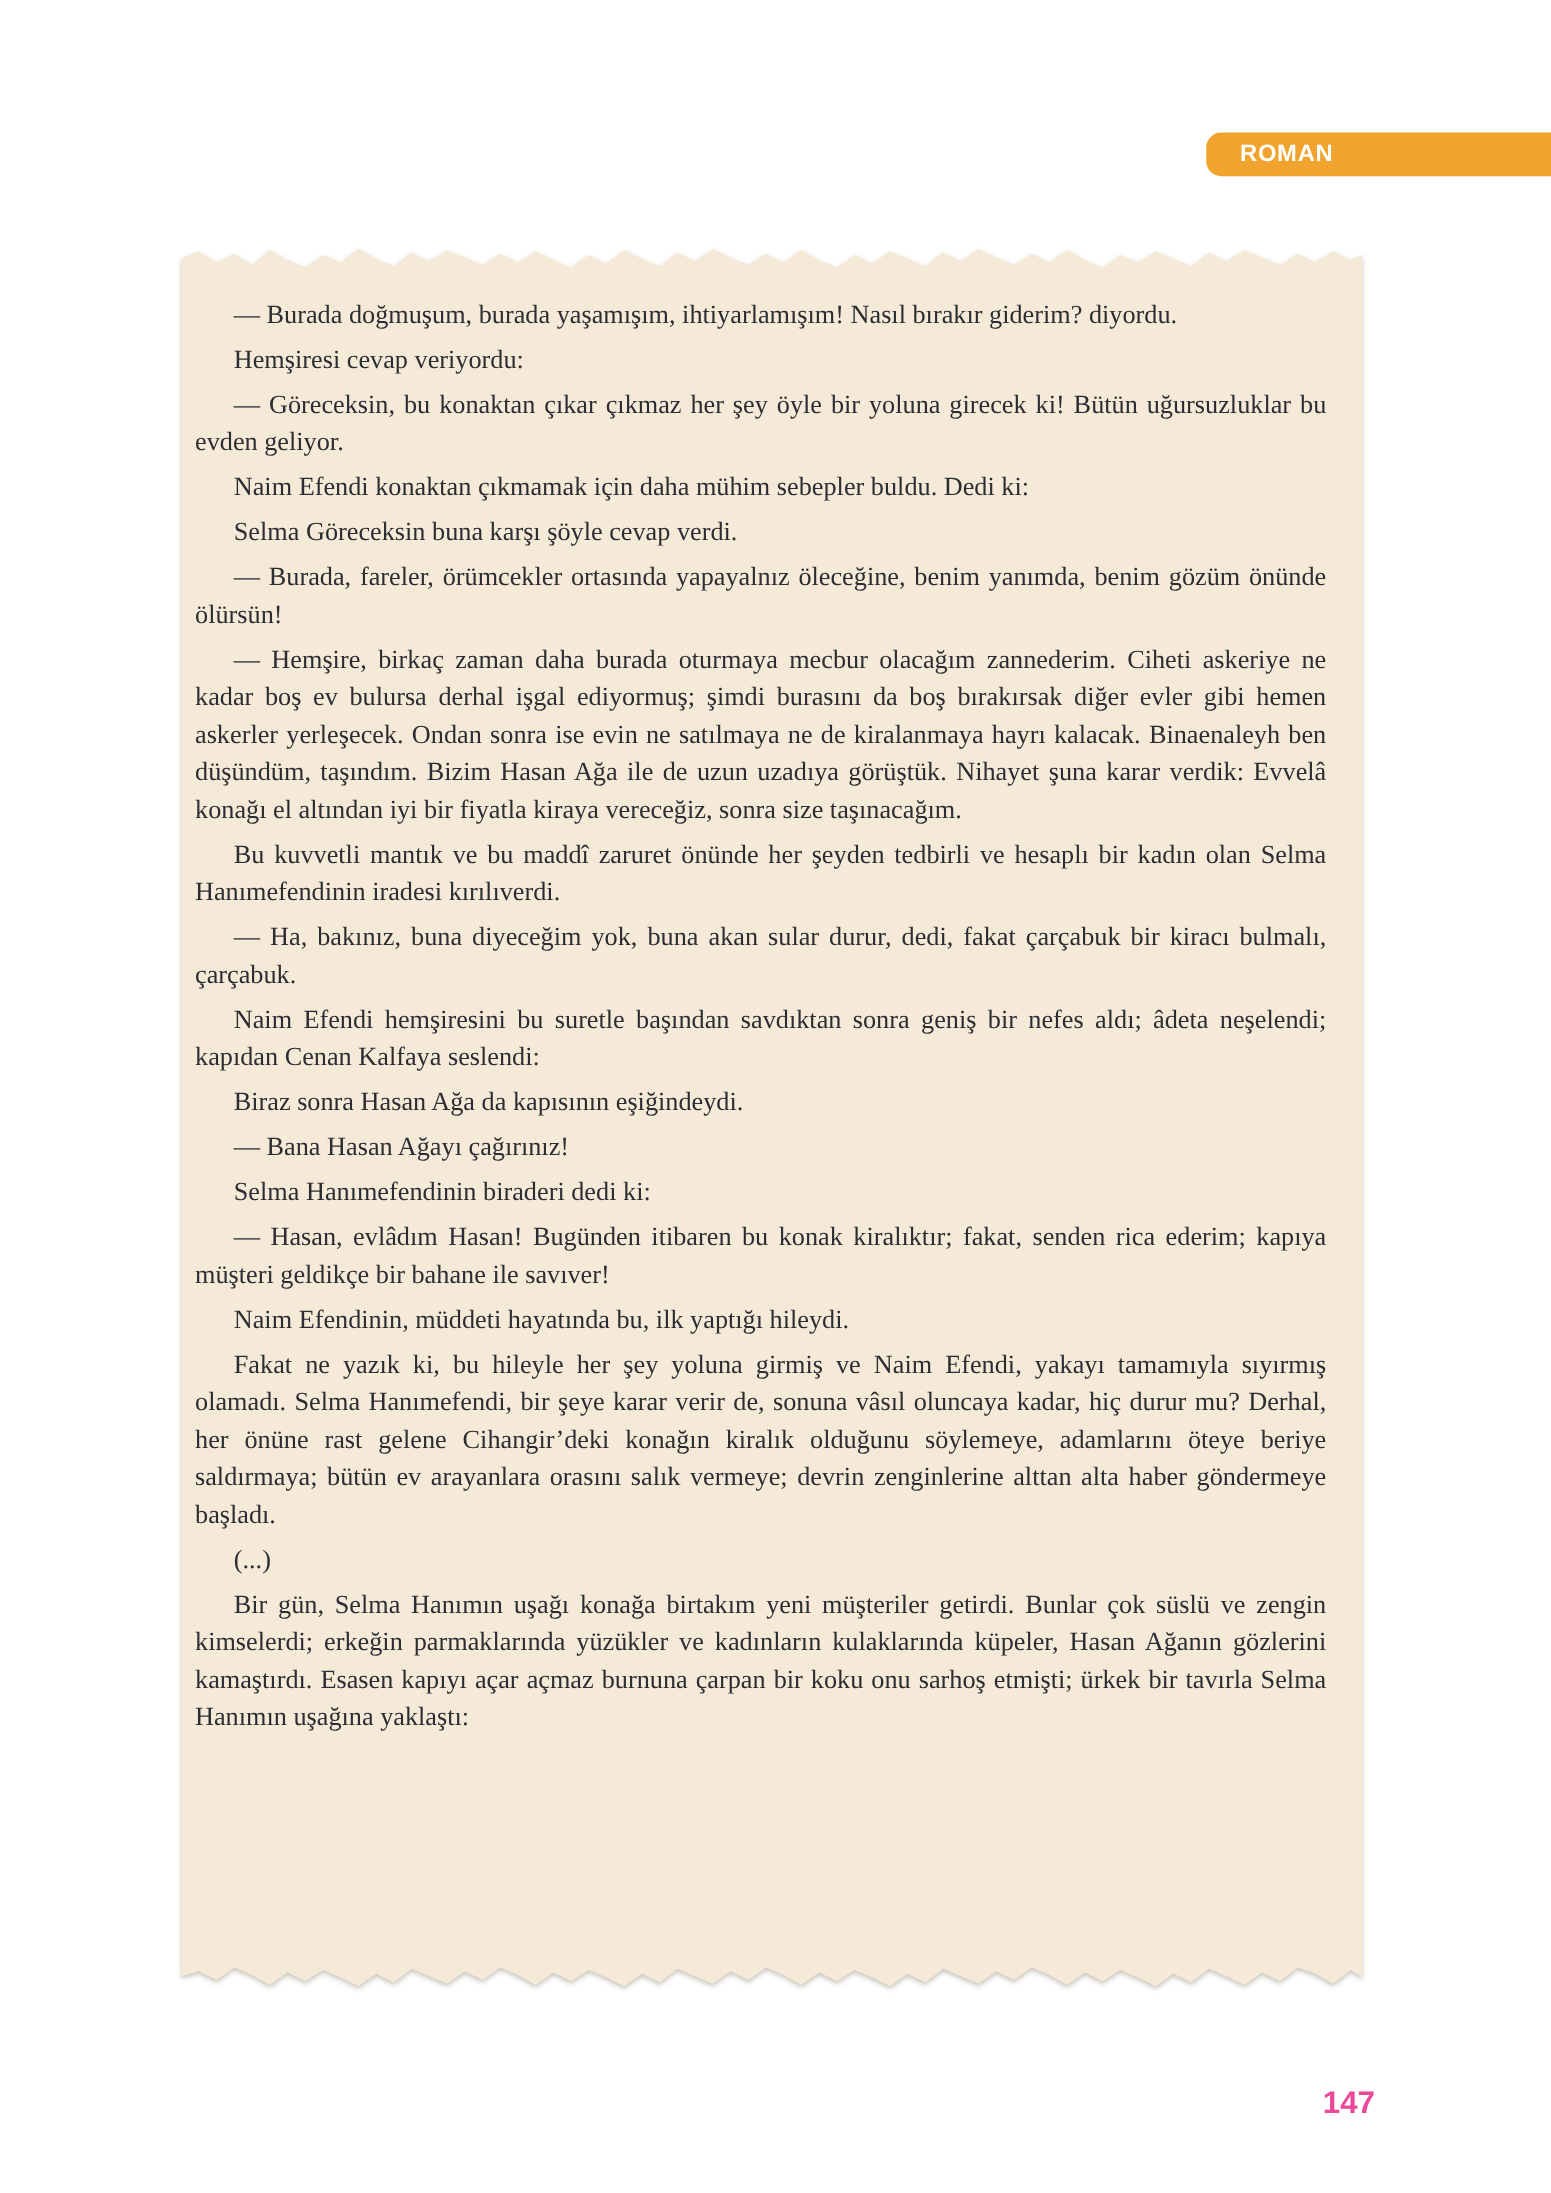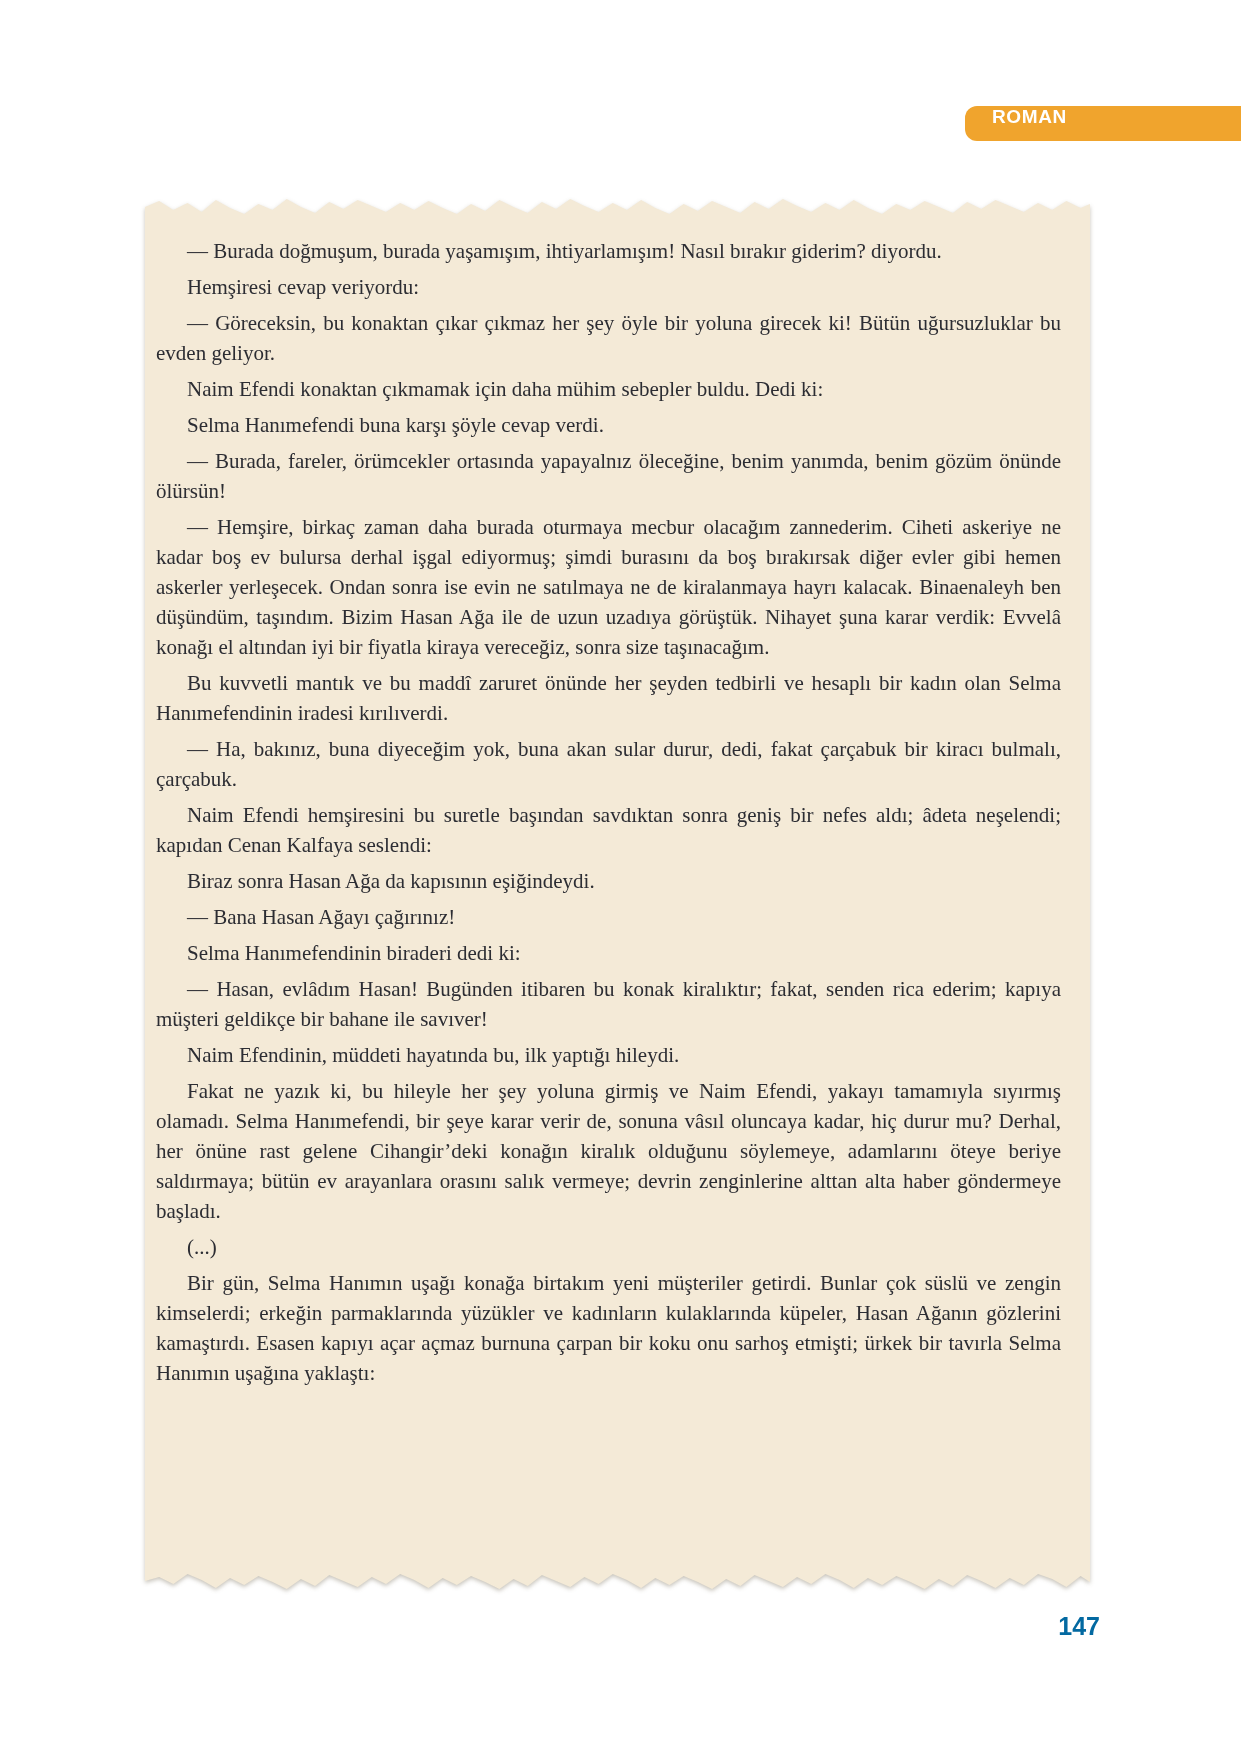--- a/index.html
+++ b/index.html
@@ -18,20 +18,21 @@
   
   .badge {
     position: absolute;
     top: 106px;
     right: 0;
     width: 276px;
     height: 35px;
     background: #F0A42D;
     border-radius: 12px 0 0 12px;
     display: flex;
+    align-items: center;
   }
   .badge span {
     font-family: "Liberation Sans", sans-serif;
     font-weight: bold;
     font-size: 19px;
     letter-spacing: 0.6px;
     color: #ffffff;
     padding-left: 27px;
   }
   
@@ -83,45 +84,45 @@
     margin: 0 12px 6px 0;
     font-family: "Liberation Serif", serif;
     font-size: 21px;
     line-height: 30px;
     color: #2C2D33;
     text-align: justify;
     text-indent: 31px;
   }
   .page-number {
     position: absolute;
-    top: 1612px;
+    top: 1668px;
     right: 141px;
     font-family: "Liberation Sans", sans-serif;
     font-weight: bold;
     font-size: 25px;
-    color: #0369a1;
+    color: #ec4899;
   }
 </style>
 </head>
 <body>
 
 <div class="page">
 
   <div class="badge" style="background: rgb(240, 164, 45);">
     <span>ROMAN</span>
   </div>
 
   <div class="paper-shadow">
     <div class="paper-panel" style="background: rgb(244, 234, 215);">
       <div class="passage">
           <p>— Burada doğmuşum, burada yaşamışım, ihtiyarlamışım! Nasıl bırakır giderim? diyordu.</p>
           <p>Hemşiresi cevap veriyordu:</p>
           <p>— Göreceksin, bu konaktan çıkar çıkmaz her şey öyle bir yoluna girecek ki! Bütün uğursuzluklar bu evden geliyor.</p>
           <p>Naim Efendi konaktan çıkmamak için daha mühim sebepler buldu. Dedi ki:</p>
-          <p>Selma Hanımefendi buna karşı şöyle cevap verdi.</p>
+          <p>Selma Göreceksin buna karşı şöyle cevap verdi.</p>
           <p>— Burada, fareler, örümcekler ortasında yapayalnız öleceğine, benim yanımda, benim gözüm önünde ölürsün!</p>
           <p>— Hemşire, birkaç zaman daha burada oturmaya mecbur olacağım zannederim. Ciheti askeriye ne kadar boş ev bulursa derhal işgal ediyormuş; şimdi burasını da boş bırakırsak diğer evler gibi hemen askerler yerleşecek. Ondan sonra ise evin ne satılmaya ne de kiralanmaya hayrı kalacak. Binaenaleyh ben düşündüm, taşındım. Bizim Hasan Ağa ile de uzun uzadıya görüştük. Nihayet şuna karar verdik: Evvelâ konağı el altından iyi bir fiyatla kiraya vereceğiz, sonra size taşınacağım.</p>
           <p>Bu kuvvetli mantık ve bu maddî zaruret önünde her şeyden tedbirli ve hesaplı bir kadın olan Selma Hanımefendinin iradesi kırılıverdi.</p>
           <p>— Ha, bakınız, buna diyeceğim yok, buna akan sular durur, dedi, fakat çarçabuk bir kiracı bulmalı, çarçabuk.</p>
           <p>Naim Efendi hemşiresini bu suretle başından savdıktan sonra geniş bir nefes aldı; âdeta neşelendi; kapıdan Cenan Kalfaya seslendi:</p>
           <p>Biraz sonra Hasan Ağa da kapısının eşiğindeydi.</p>
           <p>— Bana Hasan Ağayı çağırınız!</p>
           <p>Selma Hanımefendinin biraderi dedi ki:</p>
           <p>— Hasan, evlâdım Hasan! Bugünden itibaren bu konak kiralıktır; fakat, senden rica ederim; kapıya müşteri geldikçe bir bahane ile savıver!</p>
           <p>Naim Efendinin, müddeti hayatında bu, ilk yaptığı hileydi.</p>

